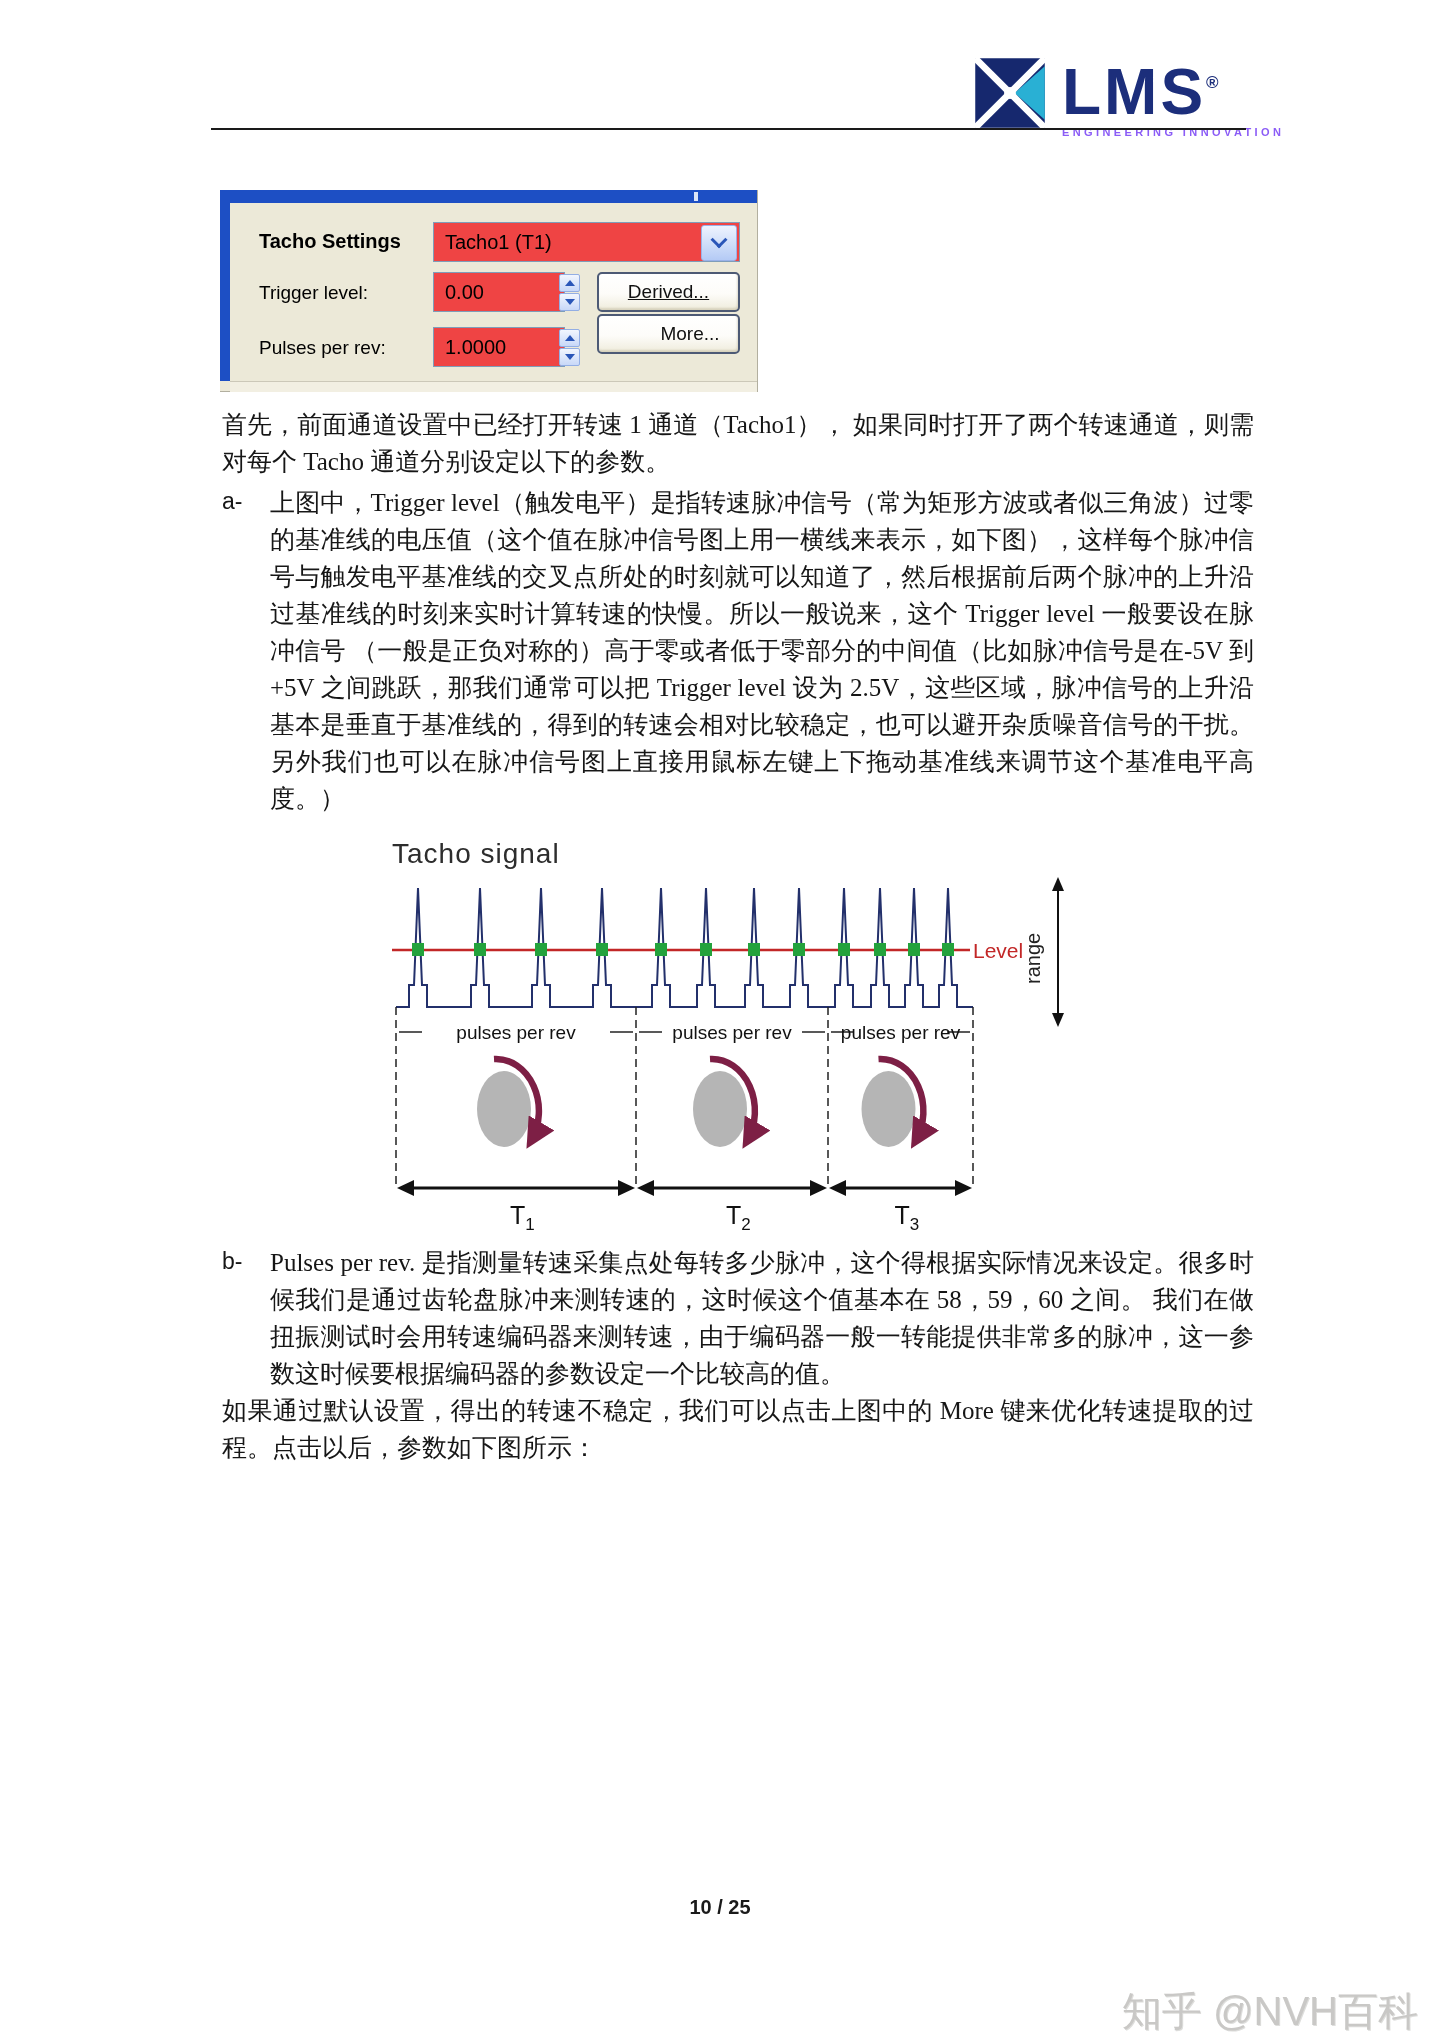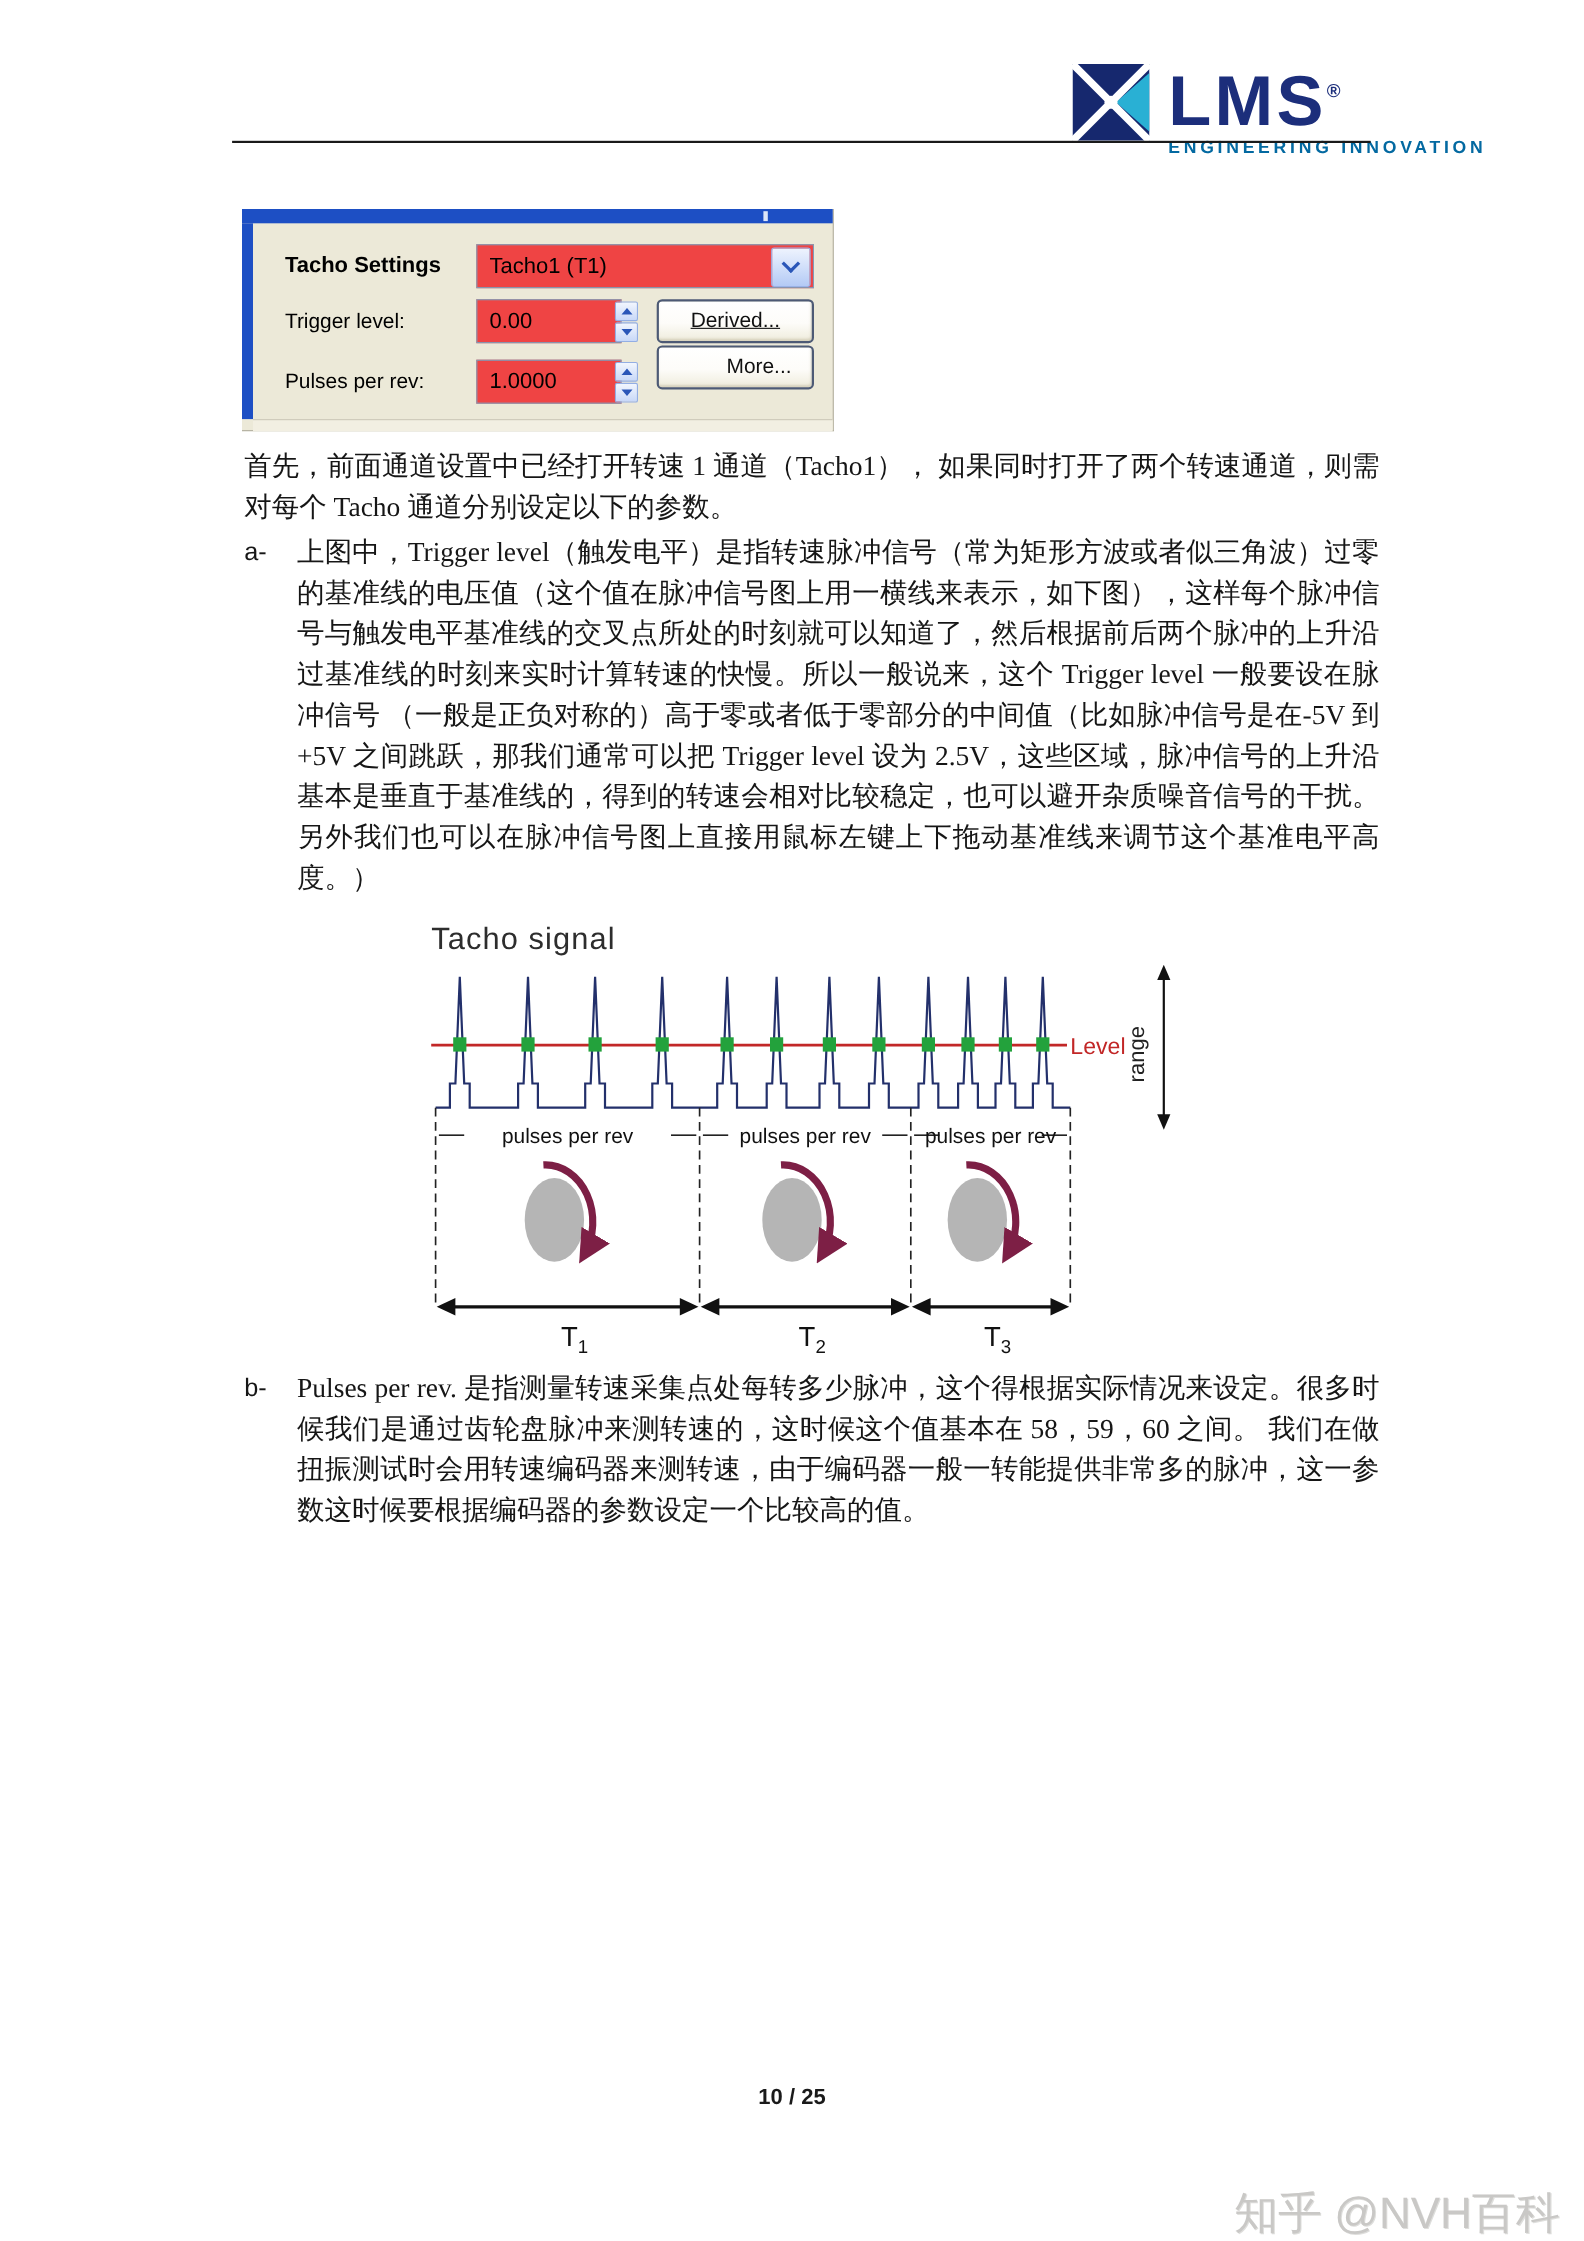--- a/index.html
+++ b/index.html
@@ -6,22 +6,22 @@
   .page{position:relative;width:1440px;height:2037px;background:#fff;overflow:hidden;
         font-family:"Liberation Serif",serif;color:#141414;}
 
   
   .logo{position:absolute;left:973px;top:52px;display:flex;align-items:flex-start;}
   .logo-icon{position:absolute;left:0;top:4px;width:74px;height:74px;}
   .logo-textblock{position:absolute;left:89px;top:0;width:190px;}
   .logo-word{font-family:"Liberation Sans",sans-serif;font-weight:bold;font-size:64px;
              line-height:62px;letter-spacing:3px;color:#1c2e7b;}
   .logo-reg{font-size:17px;vertical-align:26px;letter-spacing:0;}
-  .logo-tagline{font-family:"Liberation Sans",sans-serif;font-weight:bold;font-size:16px;
-                letter-spacing:3.4px;color:#0369a1;margin-top:3px;white-space:nowrap;}
+  .logo-tagline{font-family:"Liberation Sans",sans-serif;font-weight:bold;font-size:11px;
+                letter-spacing:3.4px;color:#8b5cf6;margin-top:3px;white-space:nowrap;}
   .header-rule{position:absolute;left:211px;top:128px;width:1035px;height:2px;background:#1a1a1a;}
 
   
   .dlg{position:absolute;left:220px;top:190px;width:537px;height:201px;background:#ece9d8;
        border-right:1px solid #b2af9f;border-bottom:1px solid #b2af9f;
        font-family:"Liberation Sans",sans-serif;}
   .dlg-topbar{position:absolute;left:0;top:0;width:537px;height:13px;background:#1d4fc4;}
   .dlg-notch{position:absolute;left:474px;top:2px;width:4px;height:9px;background:#dde6f8;}
   .dlg-leftstrip{position:absolute;left:0;top:13px;width:10px;height:178px;background:#1d4fc4;}
   .dlg-bottomstrip{position:absolute;left:10px;top:191px;width:527px;height:10px;
@@ -186,16 +186,17 @@
       <path d="M 488.5 187 A 43 52 0 0 1 525.5 269" fill="none" stroke="#7d1f45" stroke-width="6.5" marker-end="url(#arrowhead)"></path>
       <line x1="454" y1="316" x2="567" y2="316" stroke="#111" stroke-width="3"></line>
       <polygon points="439,316 456,308 456,324" fill="#111"></polygon>
       <polygon points="582,316 565,308 565,324" fill="#111"></polygon>
       <text x="504.5" y="352" fill="#111" font-size="25" font-family="&quot;Liberation Sans&quot;,sans-serif">T<tspan dy="6" font-size="17">3</tspan></text>
     </svg>
 
   <div class="marker" style="left:222px;top:1248px;">b-</div>
   <div class="para" style="left:270px;top:1244px;width:984px;">Pulses per rev. 是指测量转速采集点处每转多少脉冲，这个得根据实际情况来设定。很多时候我们是通过齿轮盘脉冲来测转速的，这时候这个值基本在 58，59，60 之间。 我们在做扭振测试时会用转速编码器来测转速，由于编码器一般一转能提供非常多的脉冲，这一参数这时候要根据编码器的参数设定一个比较高的值。</div>
 
+  <div class="para" style="left:222px;top:1392px;width:1032px;">如果通过默认设置，得出的转速不稳定，我们可以点击上图中的 More 键来优化转速提取的过程。点击以后，参数如下图所示：</div>
 
   <div class="page-num">10 / 25</div>
   <div class="watermark">知乎 @NVH百科</div>
 </div>
 
 </body></html>

